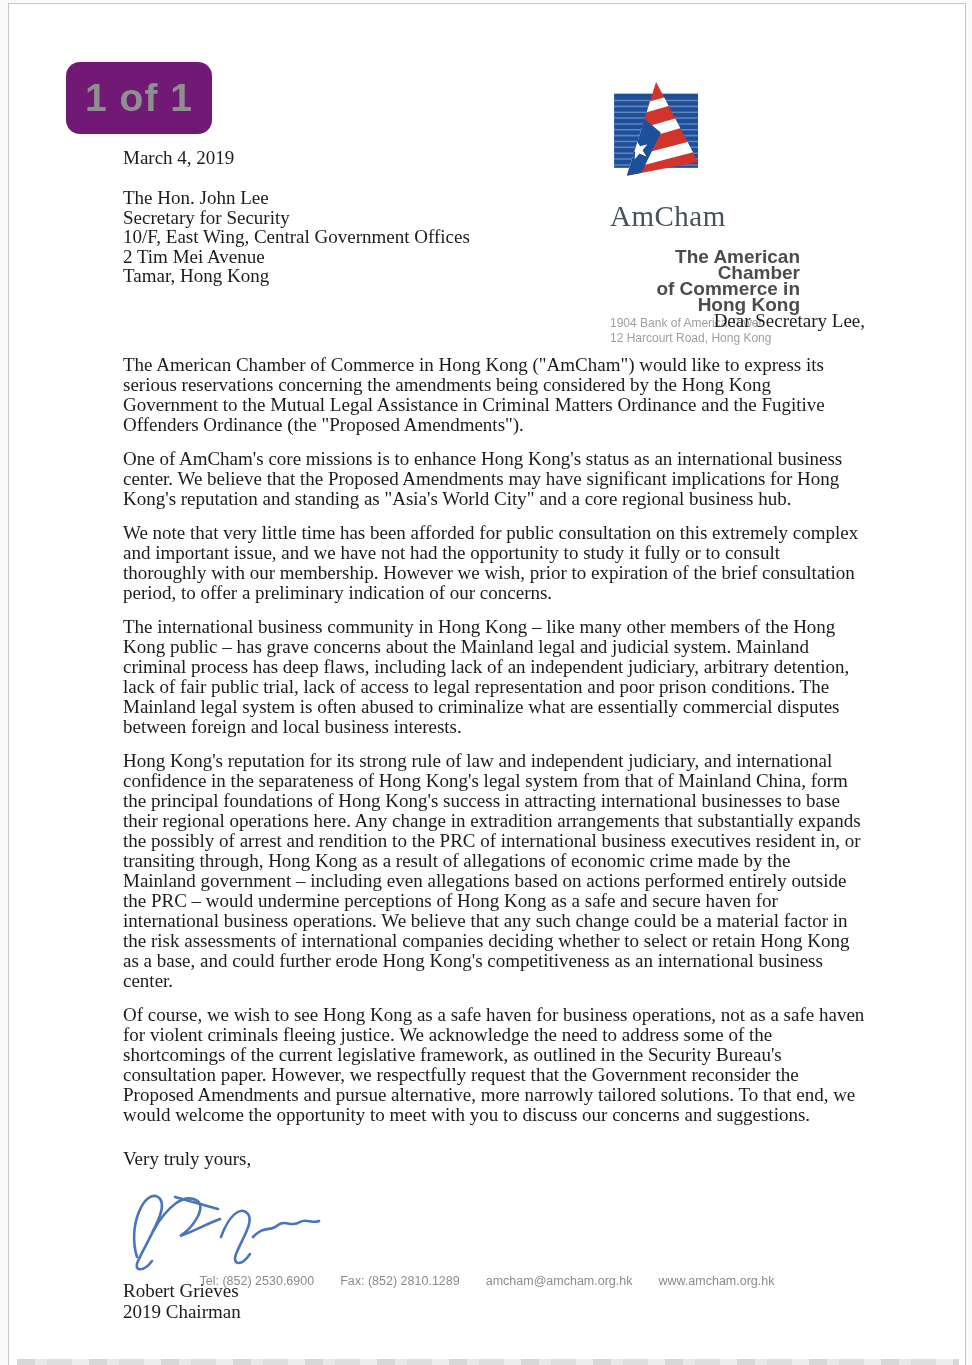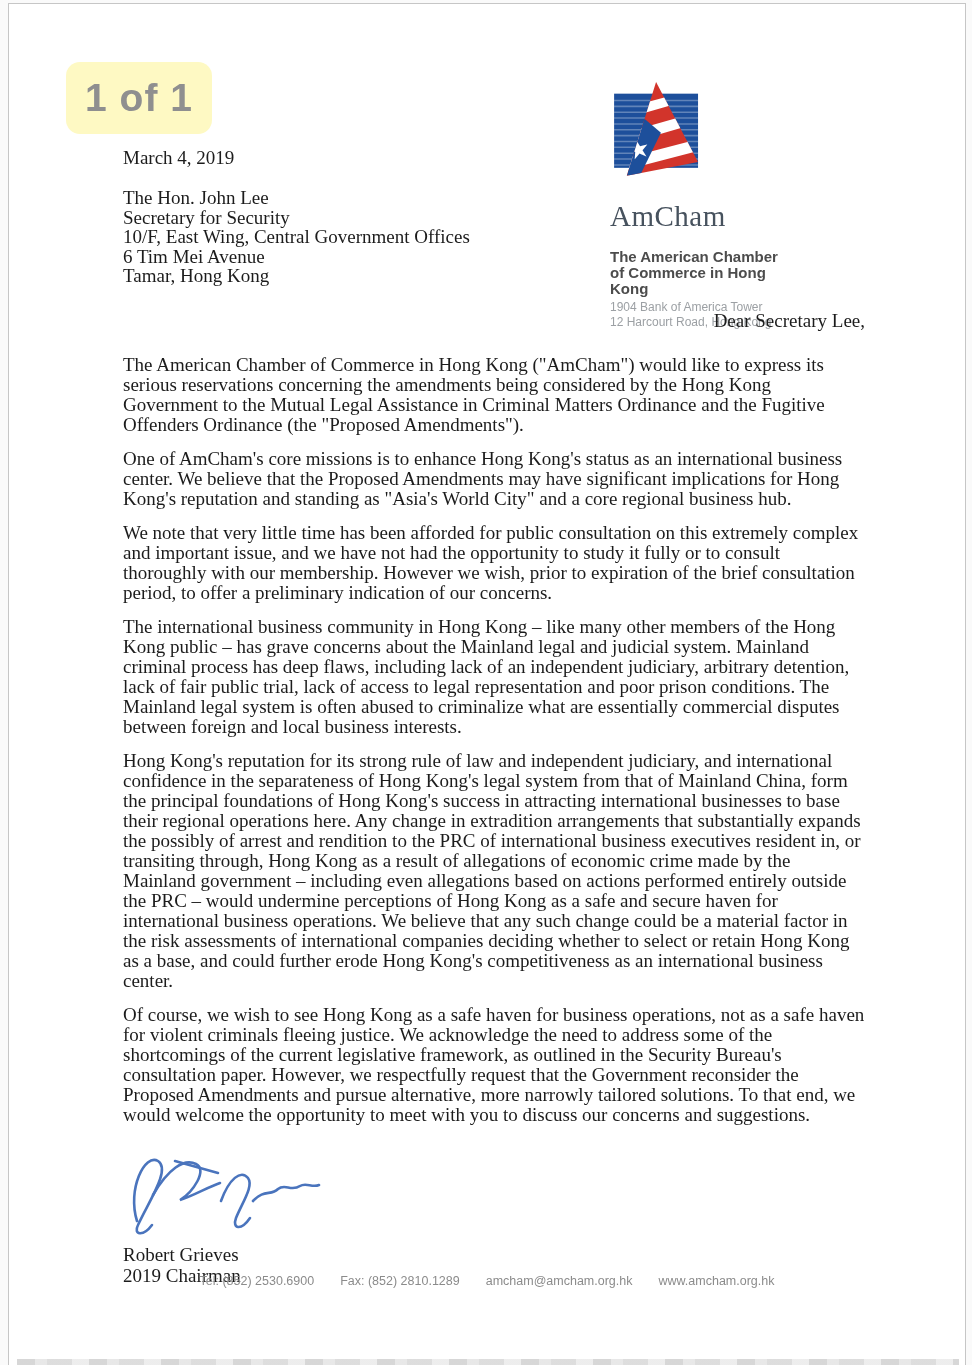--- a/index.html
+++ b/index.html
@@ -11,35 +11,35 @@
     overflow:hidden;
   }
   .page{
     position:absolute;left:8px;top:3px;right:6px;bottom:0;
     background:#ffffff;
     border:1px solid #c6c6c6;border-bottom:none;
   }
   
   .badge{
     position:absolute;left:57px;top:58px;width:146px;height:72px;
-    background:#fef9c3;border-radius:14px;
+    background:#701a75;border-radius:14px;
     display:flex;align-items:center;justify-content:center;
     font-family:"Liberation Sans", sans-serif;
     font-size:39px;font-weight:bold;color:#8f8f8f;letter-spacing:1px;
   }
   
   .logo-block{position:absolute;left:601px;top:76px;width:190px;}
   .logo-mark{display:block;}
   .wordmark{
     font-family:Liberation Serif, serif;
     font-size:29px;color:#47525e;margin-top:-2px;letter-spacing:0.5px;
   }
   .org-lines{
     margin-top:16px;font-family:"Liberation Sans", sans-serif;
-    font-size:15px;font-weight:bold;color:#4c4c4c;line-height:16px;
+    font-size:19px;font-weight:bold;color:#4c4c4c;line-height:16px;text-align:right;
   }
   .addr-lines{
     margin-top:3px;font-family:"Liberation Sans", sans-serif;
     font-size:12px;color:#9ca0a4;line-height:15px;
   }
   
   .content{
     position:absolute;left:114px;top:144px;width:742px;
     font-size:19px;line-height:20px;color:#1c1c1c;
   }
@@ -119,33 +119,34 @@
     </div>
   </div>
 
   <div class="content">
     <div class="date">March 4, 2019</div>
 
     <div class="recipient">
       <div>The Hon. John Lee</div>
       <div>Secretary for Security</div>
       <div>10/F, East Wing, Central Government Offices</div>
-      <div>6 Tim Mei Avenue</div>
+      <div>2 Tim Mei Avenue</div>
       <div>Tamar, Hong Kong</div>
     </div>
 
     <div class="salutation">Dear Secretary Lee,</div>
 
     <p>The American Chamber of Commerce in Hong Kong ("AmCham") would like to express its serious reservations concerning the amendments being considered by the Hong Kong Government to the Mutual Legal Assistance in Criminal Matters Ordinance and the Fugitive Offenders Ordinance (the "Proposed Amendments").</p>
     <p>One of AmCham's core missions is to enhance Hong Kong's status as an international business center. We believe that the Proposed Amendments may have significant implications for Hong Kong's reputation and standing as "Asia's World City" and a core regional business hub.</p>
     <p>We note that very little time has been afforded for public consultation on this extremely complex and important issue, and we have not had the opportunity to study it fully or to consult thoroughly with our membership. However we wish, prior to expiration of the brief consultation period, to offer a preliminary indication of our concerns.</p>
     <p>The international business community in Hong Kong – like many other members of the Hong Kong public – has grave concerns about the Mainland legal and judicial system. Mainland criminal process has deep flaws, including lack of an independent judiciary, arbitrary detention, lack of fair public trial, lack of access to legal representation and poor prison conditions. The Mainland legal system is often abused to criminalize what are essentially commercial disputes between foreign and local business interests.</p>
     <p>Hong Kong's reputation for its strong rule of law and independent judiciary, and international confidence in the separateness of Hong Kong's legal system from that of Mainland China, form the principal foundations of Hong Kong's success in attracting international businesses to base their regional operations here. Any change in extradition arrangements that substantially expands the possibly of arrest and rendition to the PRC of international business executives resident in, or transiting through, Hong Kong as a result of allegations of economic crime made by the Mainland government – including even allegations based on actions performed entirely outside the PRC – would undermine perceptions of Hong Kong as a safe and secure haven for international business operations. We believe that any such change could be a material factor in the risk assessments of international companies deciding whether to select or retain Hong Kong as a base, and could further erode Hong Kong's competitiveness as an international business center.</p>
     <p>Of course, we wish to see Hong Kong as a safe haven for business operations, not as a safe haven for violent criminals fleeing justice. We acknowledge the need to address some of the shortcomings of the current legislative framework, as outlined in the Security Bureau's consultation paper. However, we respectfully request that the Government reconsider the Proposed Amendments and pursue alternative, more narrowly tailored solutions. To that end, we would welcome the opportunity to meet with you to discuss our concerns and suggestions.</p>
 
+    <div class="closing">Very truly yours,</div>
 
     <div class="sig-row">
       <div class="sig-col-left">
         <svg class="sig-svg" width="230" height="104" viewBox="0 0 230 104">
           <g fill="none" stroke="#4a74bd" stroke-width="2.6" stroke-linecap="round">
             <path d="M14,82 C4,50 22,14 35,22 C48,30 26,62 15,86 C10,96 20,98 29,86"></path>
             <path d="M30,56 C45,30 61,19 73,25 C85,31 70,53 57,61 C70,57 85,48 97,44"></path>
             <path d="M52,22 L95,34"></path>
             <path d="M98,62 C106,40 118,30 125,39 C131,47 119,64 113,79 C109,90 118,92 127,79"></path>
             <path d="M130,62 C141,50 148,57 155,50 C162,44 168,53 177,47 C183,43 189,49 196,46"></path>

